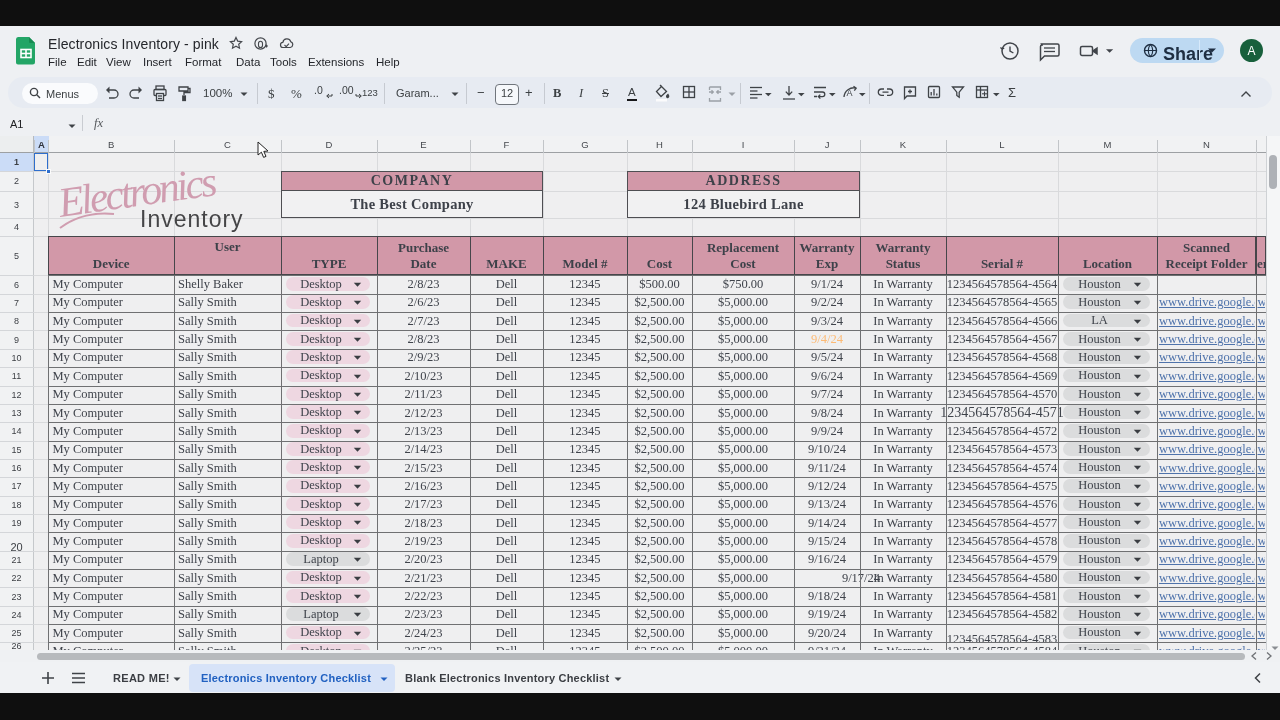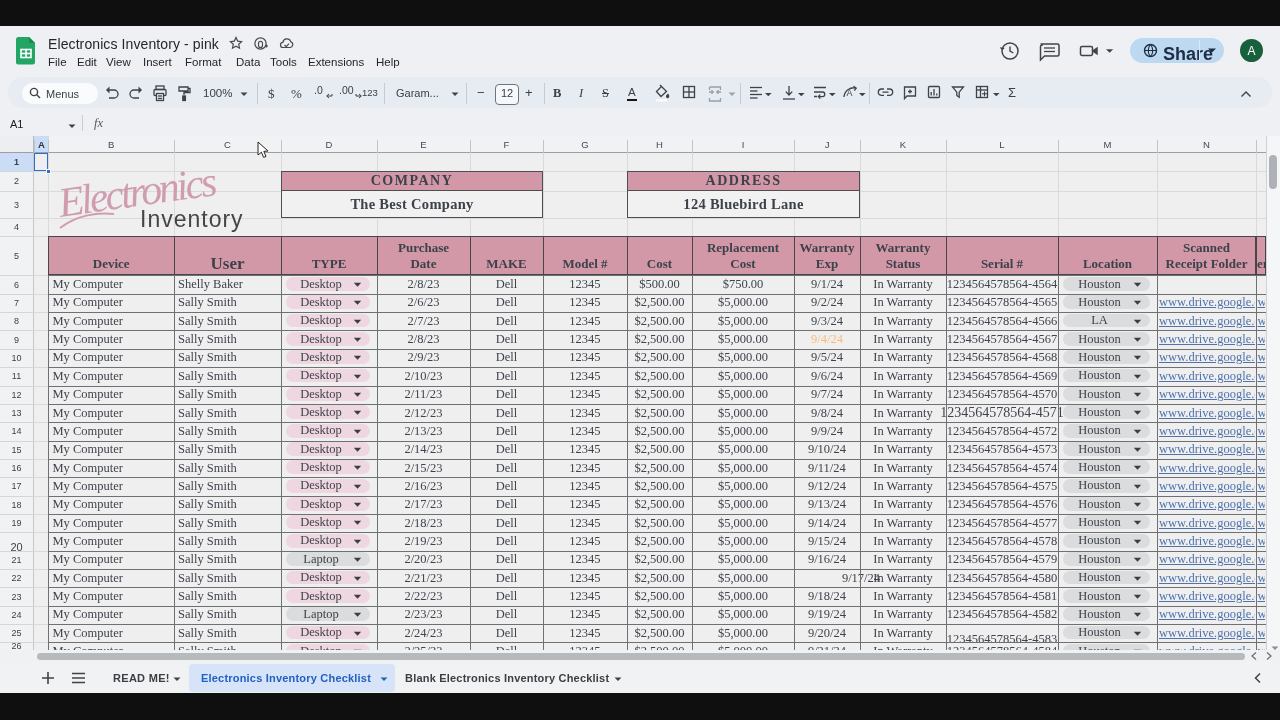--- a/index.html
+++ b/index.html
@@ -341,21 +341,21 @@
 <div class="ab ser ctr" style="left:281px;top:171px;width:262px;height:20px;font-size:14px;font-weight:bold;color:#3d4149;letter-spacing:1.5px;">COMPANY</div>
 <div class="ab" style="left:281px;top:191px;width:262px;height:27px;background:#f1f1f2;border:1px solid #4e4e52;border-top:none;box-sizing:border-box;"></div>
 <div class="ab ser ctr" style="left:281px;top:191px;width:262px;height:27px;font-size:14.5px;font-weight:bold;color:#3d4149;letter-spacing:0.3px;">The Best Company</div>
 <div class="ab" style="left:627px;top:171px;width:233px;height:20px;background:#d298a8;border:1px solid #4e4e52;box-sizing:border-box;"></div>
 <div class="ab ser ctr" style="left:627px;top:171px;width:233px;height:20px;font-size:14px;font-weight:bold;color:#3d4149;letter-spacing:1.5px;">ADDRESS</div>
 <div class="ab" style="left:627px;top:191px;width:233px;height:27px;background:#f1f1f2;border:1px solid #4e4e52;border-top:none;box-sizing:border-box;"></div>
 <div class="ab ser ctr" style="left:627px;top:191px;width:233px;height:27px;font-size:14.5px;font-weight:bold;color:#3d4149;letter-spacing:0.3px;">124 Bluebird Lane</div>
 <div class="ab" style="left:48.4px;top:236.0px;width:1207.6px;height:39.39999999999998px;background:#d298a8;border:1px solid #46464a;box-sizing:border-box;"></div>
 <div class="ab" style="left:1256px;top:236.0px;width:10px;height:39.39999999999998px;background:#d298a8;border:1px solid #46464a;border-left:none;box-sizing:border-box;"></div>
 <div class="ab ser" style="left:48.4px;top:236.0px;width:125.6px;height:38px;display:flex;align-items:flex-end;justify-content:center;text-align:center;font-size:13px;font-weight:bold;color:#3d4149;line-height:15.5px;padding-bottom:3px;box-sizing:border-box;">Device</div>
-<div class="ab ser" style="left:174px;top:236.0px;width:107px;height:38px;display:flex;align-items:flex-end;justify-content:center;text-align:center;font-size:17px;font-weight:bold;color:#3d4149;line-height:15.5px;padding-bottom:3px;box-sizing:border-box;">User</div>
+<div class="ab ser" style="left:174px;top:236.0px;width:107px;height:38px;display:flex;align-items:flex-end;justify-content:center;text-align:center;font-size:13px;font-weight:bold;color:#3d4149;line-height:15.5px;padding-bottom:20px;box-sizing:border-box;">User</div>
 <div class="ab ser" style="left:281px;top:236.0px;width:96px;height:38px;display:flex;align-items:flex-end;justify-content:center;text-align:center;font-size:13px;font-weight:bold;color:#3d4149;line-height:15.5px;padding-bottom:3px;box-sizing:border-box;">TYPE</div>
 <div class="ab ser" style="left:377px;top:236.0px;width:93px;height:38px;display:flex;align-items:flex-end;justify-content:center;text-align:center;font-size:13px;font-weight:bold;color:#3d4149;line-height:15.5px;padding-bottom:3px;box-sizing:border-box;">Purchase<br>Date</div>
 <div class="ab ser" style="left:470px;top:236.0px;width:73px;height:38px;display:flex;align-items:flex-end;justify-content:center;text-align:center;font-size:13px;font-weight:bold;color:#3d4149;line-height:15.5px;padding-bottom:3px;box-sizing:border-box;">MAKE</div>
 <div class="ab ser" style="left:543px;top:236.0px;width:84px;height:38px;display:flex;align-items:flex-end;justify-content:center;text-align:center;font-size:13px;font-weight:bold;color:#3d4149;line-height:15.5px;padding-bottom:3px;box-sizing:border-box;">Model #</div>
 <div class="ab ser" style="left:627px;top:236.0px;width:65px;height:38px;display:flex;align-items:flex-end;justify-content:center;text-align:center;font-size:13px;font-weight:bold;color:#3d4149;line-height:15.5px;padding-bottom:3px;box-sizing:border-box;">Cost</div>
 <div class="ab ser" style="left:692px;top:236.0px;width:102px;height:38px;display:flex;align-items:flex-end;justify-content:center;text-align:center;font-size:13px;font-weight:bold;color:#3d4149;line-height:15.5px;padding-bottom:3px;box-sizing:border-box;">Replacement<br>Cost</div>
 <div class="ab ser" style="left:794px;top:236.0px;width:66px;height:38px;display:flex;align-items:flex-end;justify-content:center;text-align:center;font-size:13px;font-weight:bold;color:#3d4149;line-height:15.5px;padding-bottom:3px;box-sizing:border-box;">Warranty<br>Exp</div>
 <div class="ab ser" style="left:860px;top:236.0px;width:86px;height:38px;display:flex;align-items:flex-end;justify-content:center;text-align:center;font-size:13px;font-weight:bold;color:#3d4149;line-height:15.5px;padding-bottom:3px;box-sizing:border-box;">Warranty<br>Status</div>
 <div class="ab ser" style="left:946px;top:236.0px;width:112px;height:38px;display:flex;align-items:flex-end;justify-content:center;text-align:center;font-size:13px;font-weight:bold;color:#3d4149;line-height:15.5px;padding-bottom:3px;box-sizing:border-box;">Serial #</div>
 <div class="ab ser" style="left:1058px;top:236.0px;width:99px;height:38px;display:flex;align-items:flex-end;justify-content:center;text-align:center;font-size:13px;font-weight:bold;color:#3d4149;line-height:15.5px;padding-bottom:3px;box-sizing:border-box;">Location</div>

